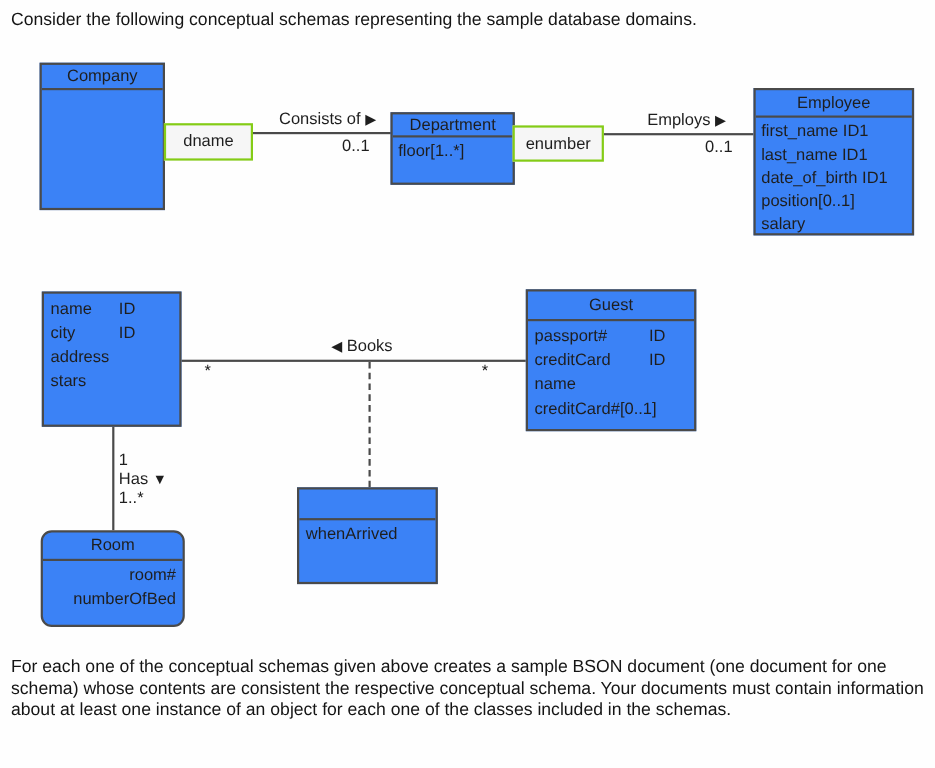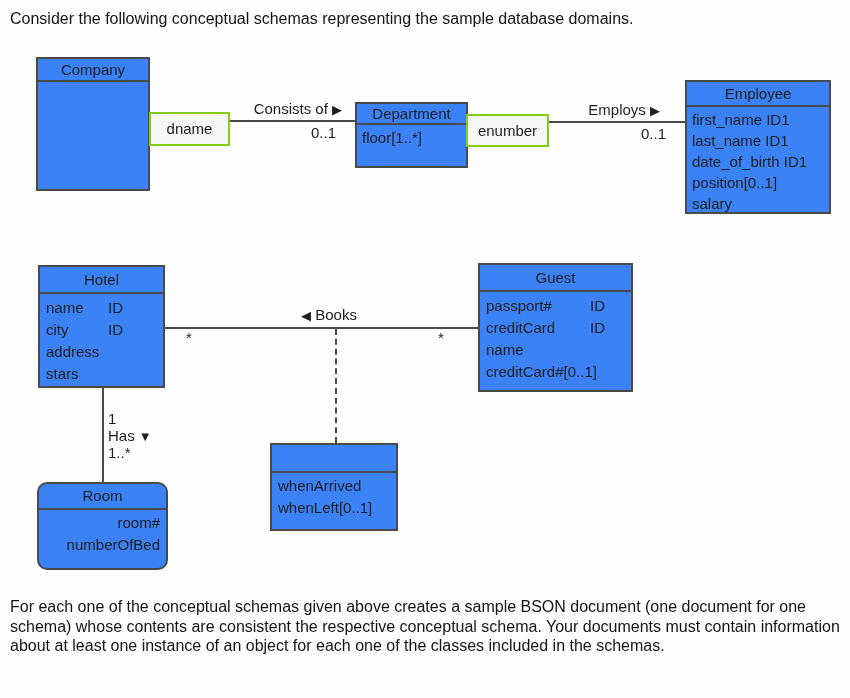--- a/index.html
+++ b/index.html
@@ -65,21 +65,20 @@
     <div class="cls-attrs">
       <div class="attr">first_name ID1</div>
       <div class="attr">last_name ID1</div>
       <div class="attr">date_of_birth ID1</div>
       <div class="attr">position[0..1]</div>
       <div class="attr">salary</div>
     </div>
   </div>
 
   <div class="cls" style="left:38px;top:265px;width:127px;height:123px;">
-    <div class="cls-title" style="line-height:25px;">Hotel</div>
     <div class="cls-attrs" style="padding:3px 6px;">
       <div class="attr-row">
         <span class="attr-label" style="width:62px;">name</span>
         <span>ID</span>
       </div>
       <div class="attr-row">
         <span class="attr-label" style="width:62px;">city</span>
         <span>ID</span>
       </div>
       <div class="attr-row">
@@ -100,21 +99,20 @@
   </div>
   <div class="lbl" style="left:186px;top:329px;">*</div>
   <div class="lbl" style="left:438px;top:329px;">*</div>
 
   <div class="vdash" style="left:335px;top:329px;height:114px;"></div>
 
   <div class="cls" style="left:270px;top:443px;width:128px;height:88px;">
     <div class="cls-title" style="line-height:26px;height:26px;"></div>
     <div class="cls-attrs" style="padding:2px 6px;">
       <div class="attr" style="line-height:22px;">whenArrived</div>
-      <div class="attr" style="line-height:22px;">whenLeft[0..1]</div>
     </div>
   </div>
 
   <div class="cls" style="left:478px;top:263px;width:155px;height:129px;">
     <div class="cls-title" style="line-height:25px;">Guest</div>
     <div class="cls-attrs" style="padding:3px 6px;">
       <div class="attr-row">
         <span class="attr-label" style="width:104px;">passport#</span>
         <span>ID</span>
       </div>

